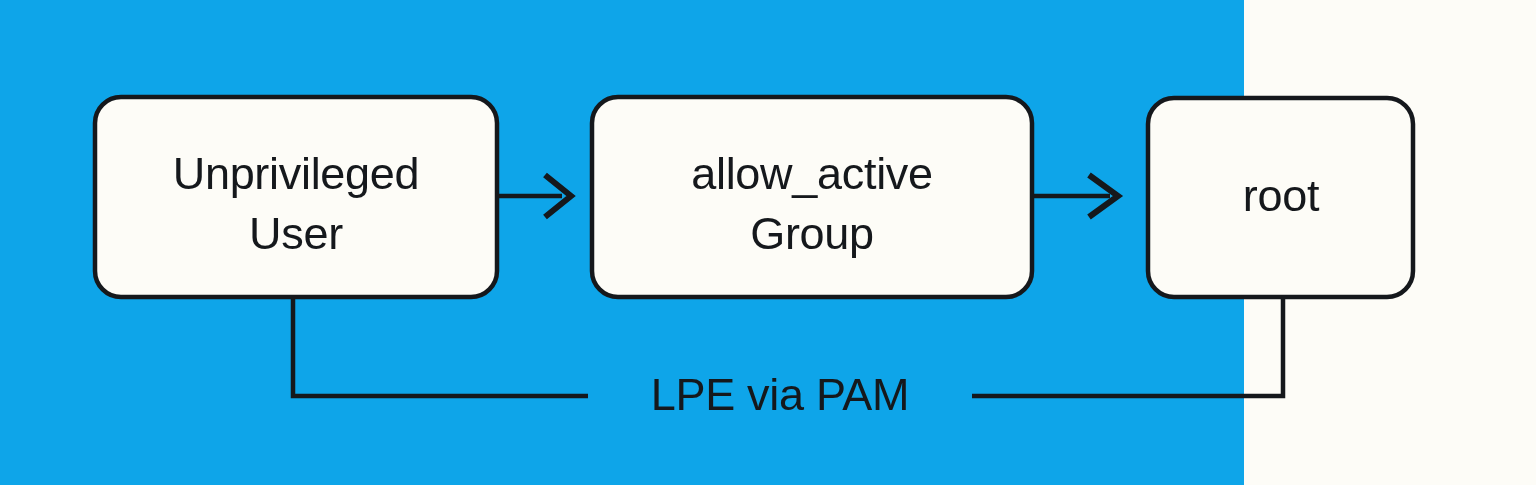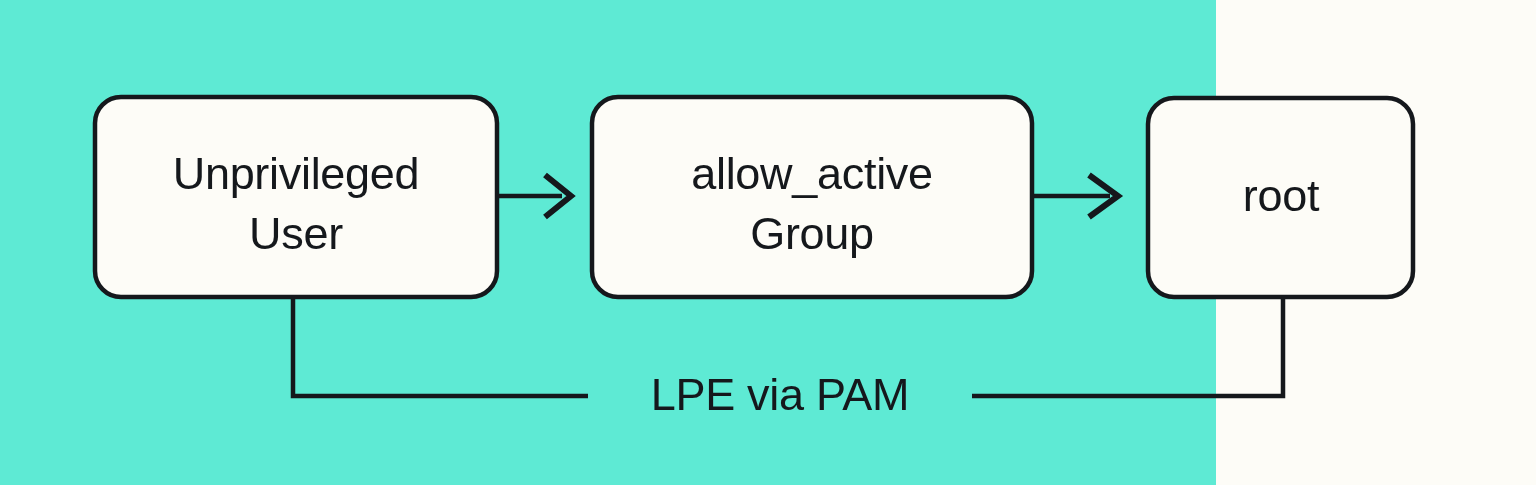--- a/index.html
+++ b/index.html
@@ -11,21 +11,22 @@
     width: 1536px;
     height: 485px;
     background: #fdfcf7;
     font-family: "Liberation Sans", "DejaVu Sans", sans-serif;
     overflow: hidden;
   }
   #diagram-root {
     position: relative;
     width: 1216px;
     height: 485px;
-    background: #5eead4;
+    background: #0ea5e9;
+    padding-left: 28px;
   }
   #diagram-svg {
     position: absolute;
     top: 0;
     left: 0;
     width: 1536px;
     height: 485px;
     display: block;
   }
   .node-label {

